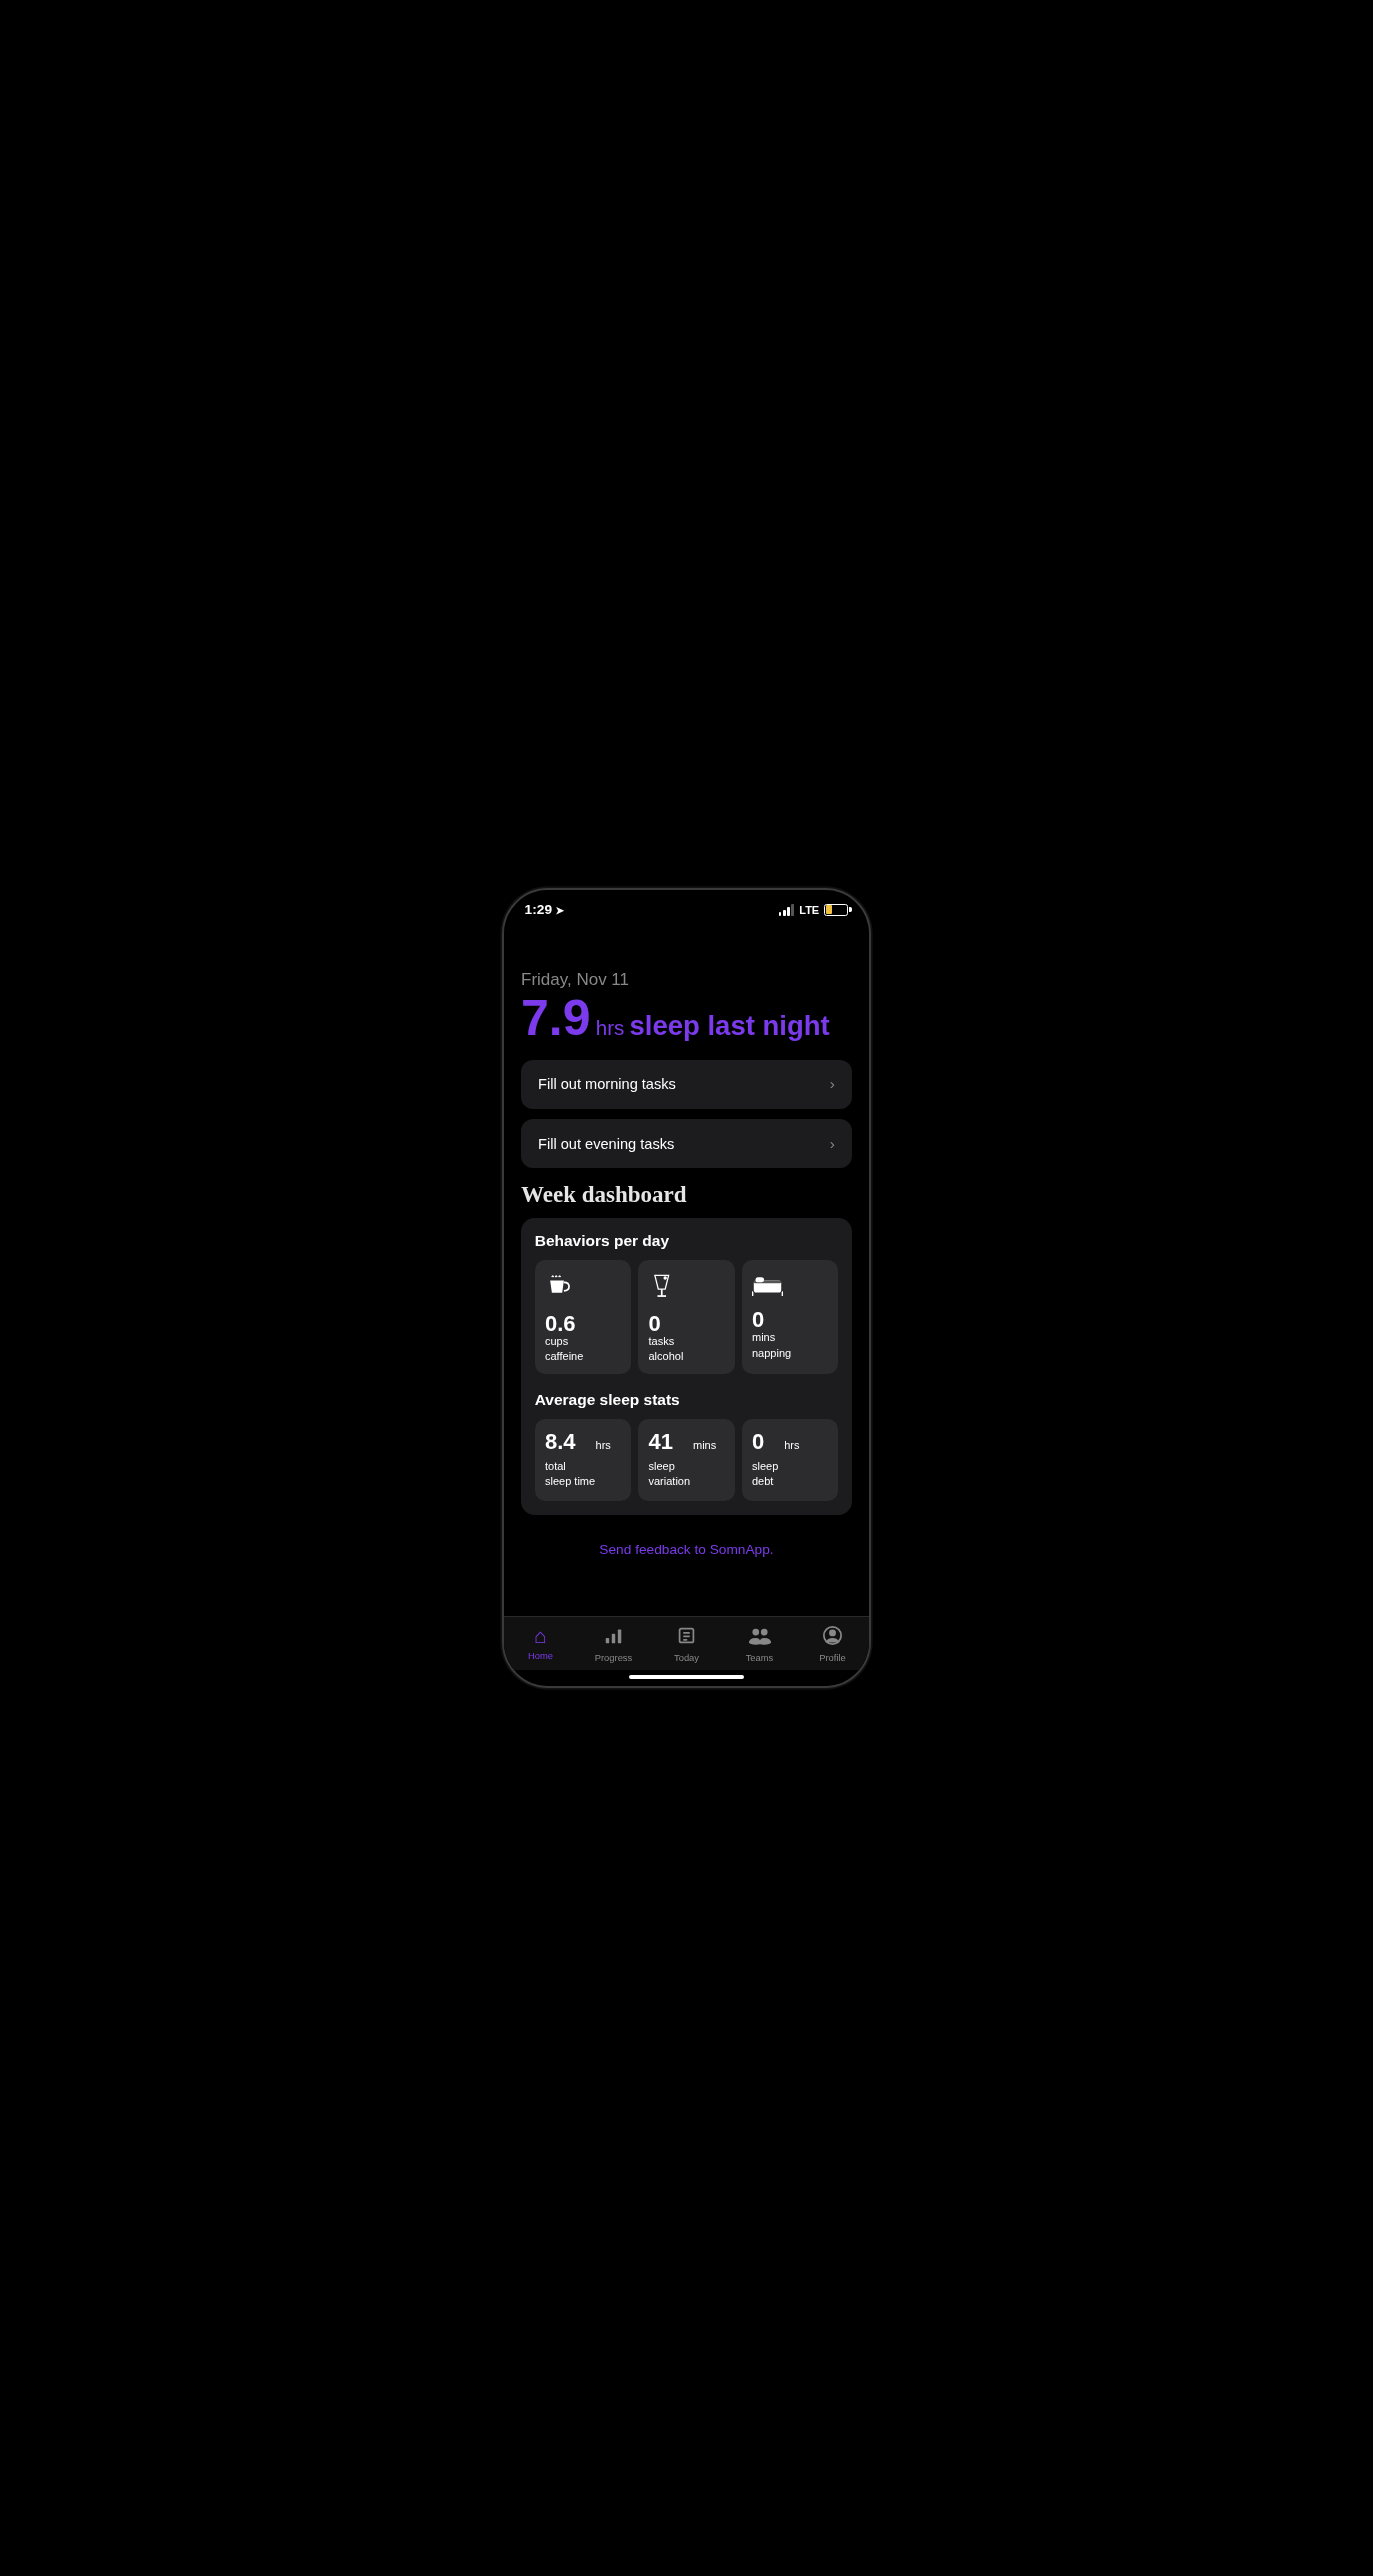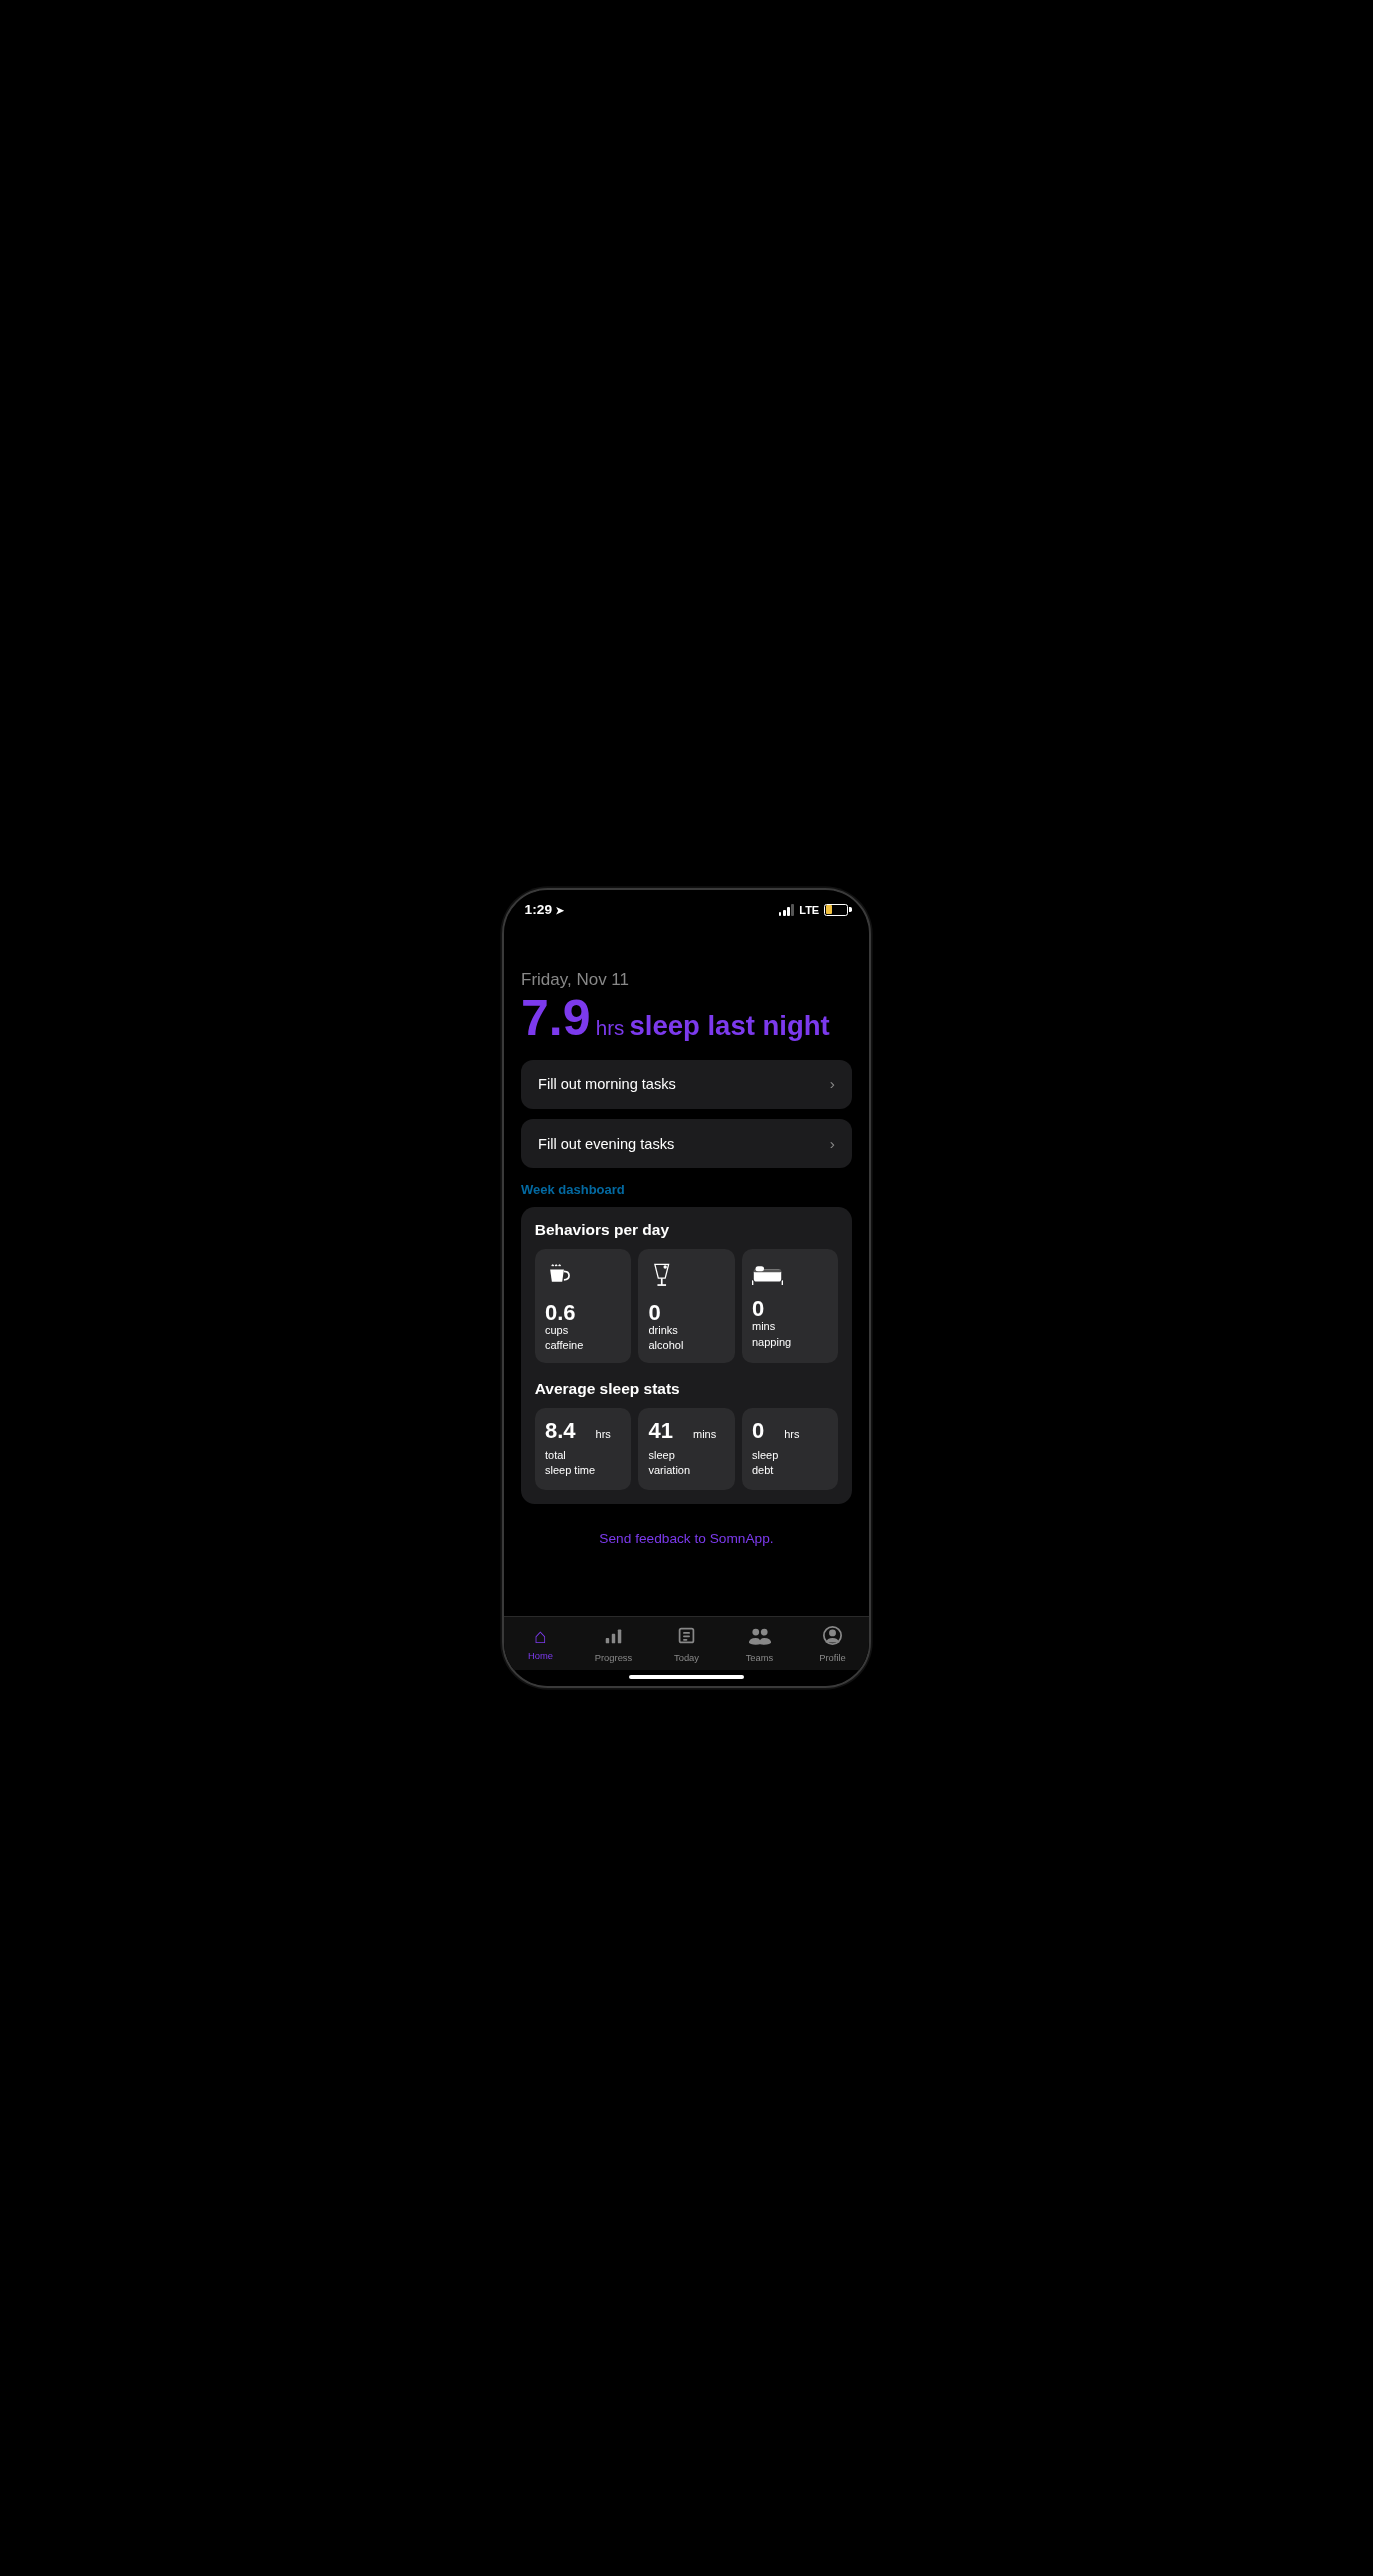--- a/index.html
+++ b/index.html
@@ -155,24 +155,25 @@
       color: #fff;
       font-size: 14.6px;
       font-weight: 400;
     }
     .chevron {
       color: #888;
       font-size: 15.5px;
     }
     
     .section-title {
-      color: #0369a1;
-      font-size: 13px;
+      color: #e5e5e5;
+      font-size: 23px;
       font-weight: 700;
       margin: 13.7px 0 10.3px;
+      font-family: Liberation Serif, serif;
     }
     
     .dashboard-card {
       background: #1c1c1e;
       border-radius: 13.7px;
       padding: 13.7px;
       margin-bottom: 13.7px;
     }
     .card-section-title {
       color: #fff;
@@ -413,21 +414,21 @@
               <svg width="27.5" height="27.5" viewBox="0 0 32 32" fill="white">
                 <path d="M8 4 h16 L20 20 h-8 Z" fill="none" stroke="white" stroke-width="1.5"></path>
                 <line x1="16" y1="20" x2="16" y2="28" stroke="white" stroke-width="2"></line>
                 <line x1="11" y1="28" x2="21" y2="28" stroke="white" stroke-width="2"></line>
                 <circle cx="20" cy="7" r="2" fill="white"></circle>
               </svg>
             </div>
             <div style="display:flex;align-items:baseline;gap:1.7px;">
               <span class="behavior-value">0</span>
             </div>
-            <span class="behavior-unit">drinks</span>
+            <span class="behavior-unit">tasks</span>
             <span class="behavior-name">alcohol</span>
           </div>
 
           <div class="behavior-item">
             <div class="behavior-icon">
               <svg width="31" height="24" viewBox="0 0 36 28" fill="white">
                 <rect x="2" y="10" width="32" height="14" rx="3" fill="white"></rect>
                 <rect x="2" y="10" width="32" height="3" rx="1" fill="#555"></rect>
                 <rect x="4" y="6" width="10" height="6" rx="3" fill="white"></rect>
                 <line x1="0" y1="24" x2="0" y2="28" stroke="white" stroke-width="3" stroke-linecap="round"></line>

